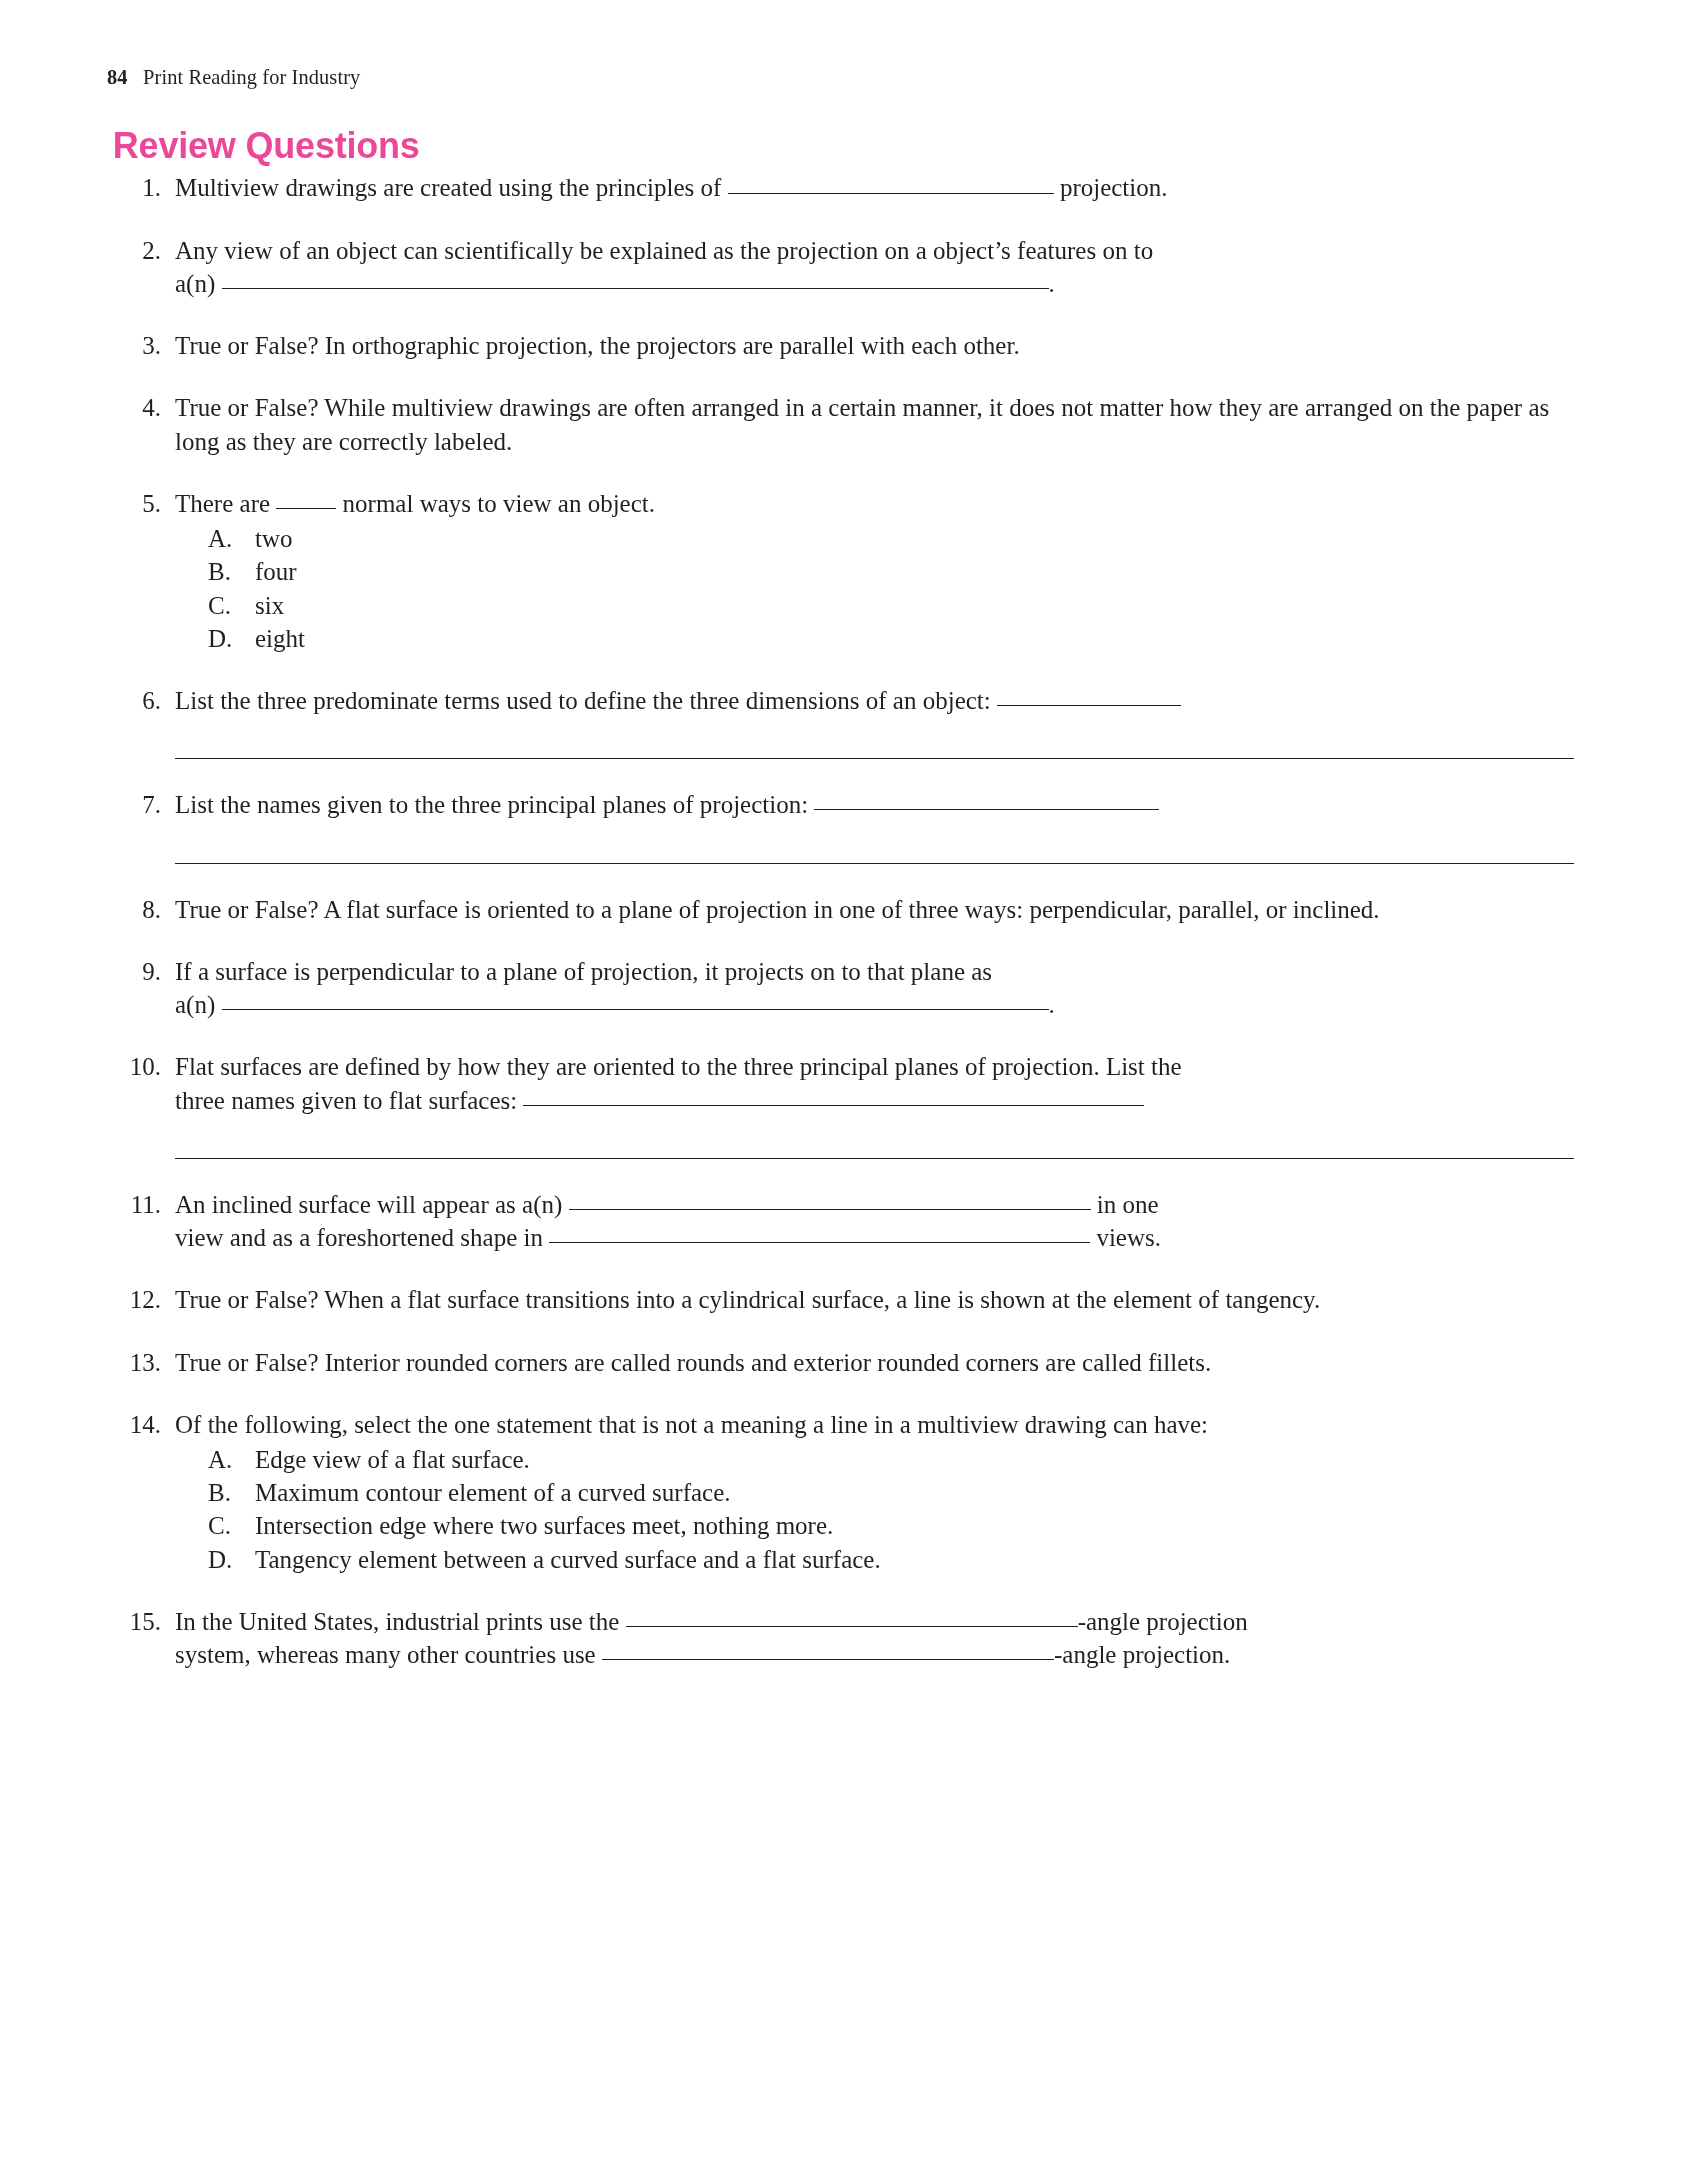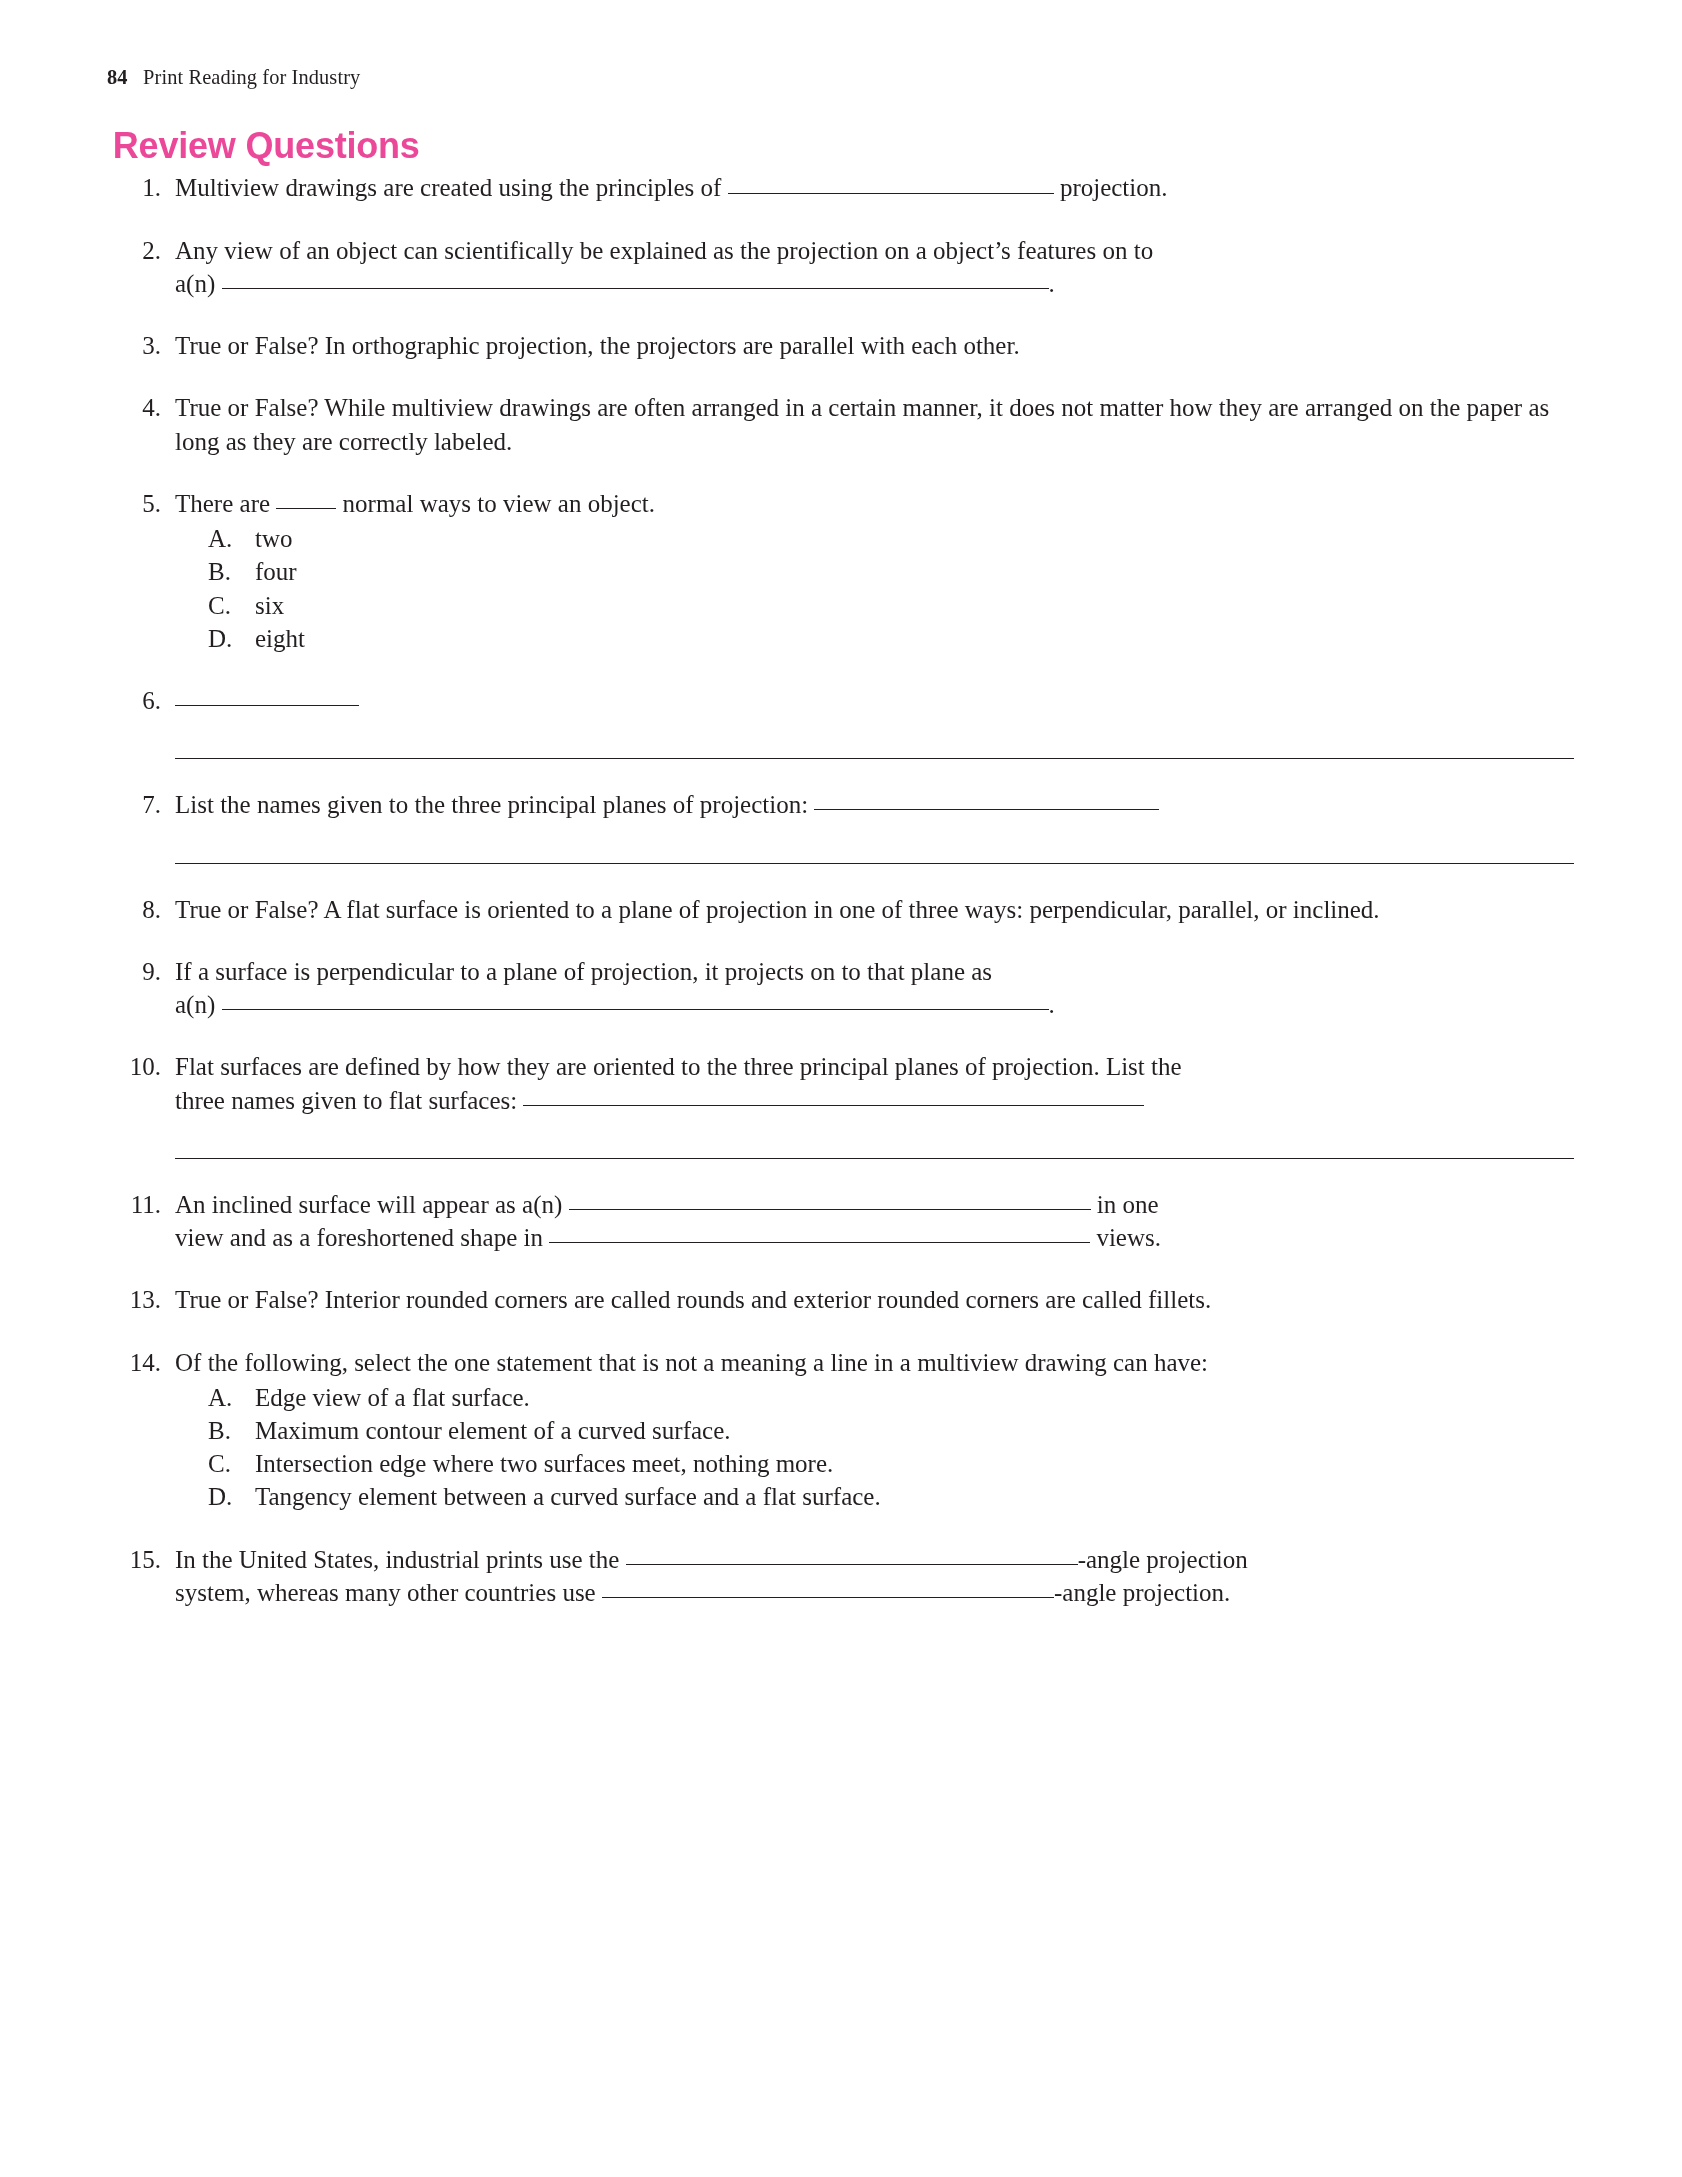--- a/index.html
+++ b/index.html
@@ -168,21 +168,21 @@
           <li><span class="letter">B.</span><span>four</span></li>
           <li><span class="letter">C.</span><span>six</span></li>
           <li><span class="letter">D.</span><span>eight</span></li>
         </ol>
       </span>
     </li>
 
     <li class="q loose">
       <span class="num">6.</span>
       <span class="body">
-        <span class="blank" style="width:184px"></span>
+        <span>List the three predominate terms used to define the three dimensions of an object: </span><span class="blank" style="width:184px"></span>
         <span class="blank-line"></span>
       </span>
     </li>
 
     <li class="q loose">
       <span class="num">7.</span>
       <span class="body">
         <span>List the names given to the three principal planes of projection: </span><span class="blank" style="width:345px"></span>
         <span class="blank-line"></span>
       </span>
@@ -213,20 +213,26 @@
     </li>
 
     <li class="q">
       <span class="num">11.</span>
       <span class="body">
         <span>An inclined surface will appear as a(n) </span><span class="blank" style="width:522px"></span><span> in one</span><br>
         <span>view and as a foreshortened shape in </span><span class="blank" style="width:541px"></span><span> views.</span>
       </span>
     </li>
 
+    <li class="q">
+      <span class="num">12.</span>
+      <span class="body">
+        <span class="ital">True or False?</span><span> When a flat surface transitions into a cylindrical surface, a line is shown at the element of tangency.</span>
+      </span>
+    </li>
 
     <li class="q">
       <span class="num">13.</span>
       <span class="body">
         <span class="ital">True or False?</span><span> Interior rounded corners are called rounds and exterior rounded corners are called fillets.</span>
       </span>
     </li>
 
     <li class="q">
       <span class="num">14.</span>

